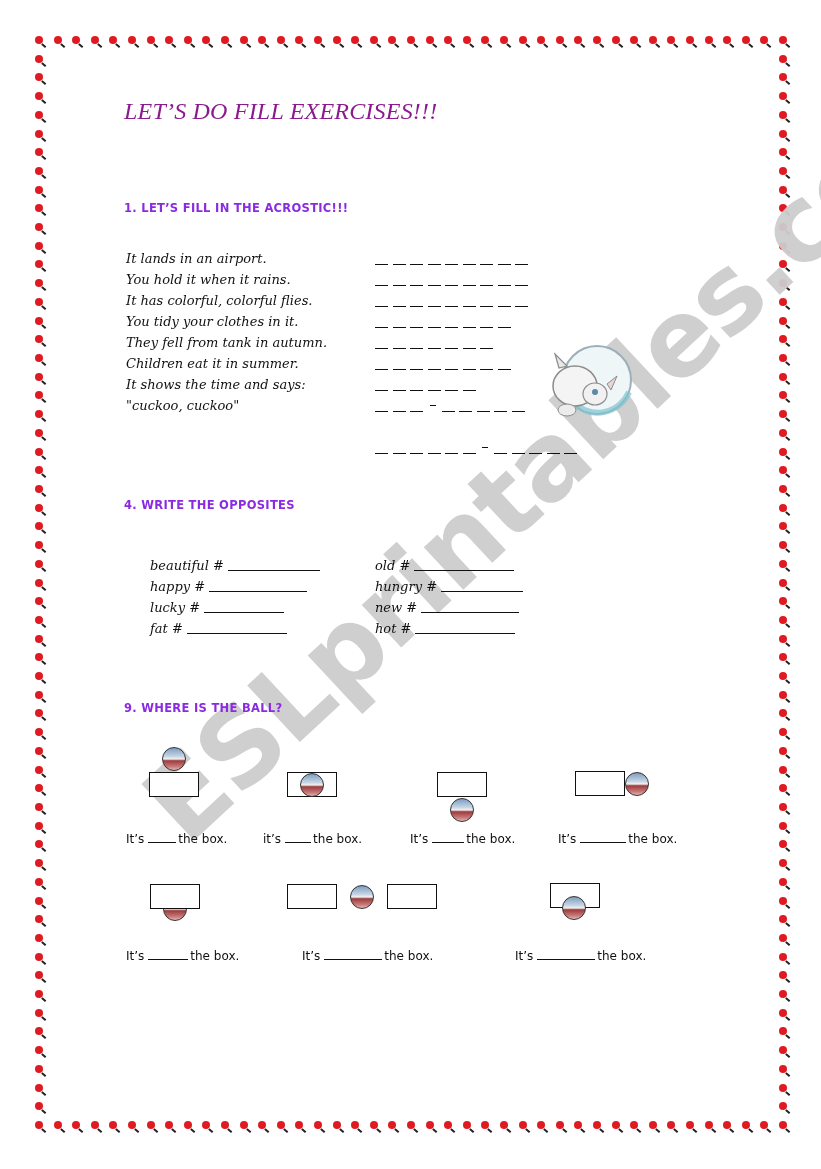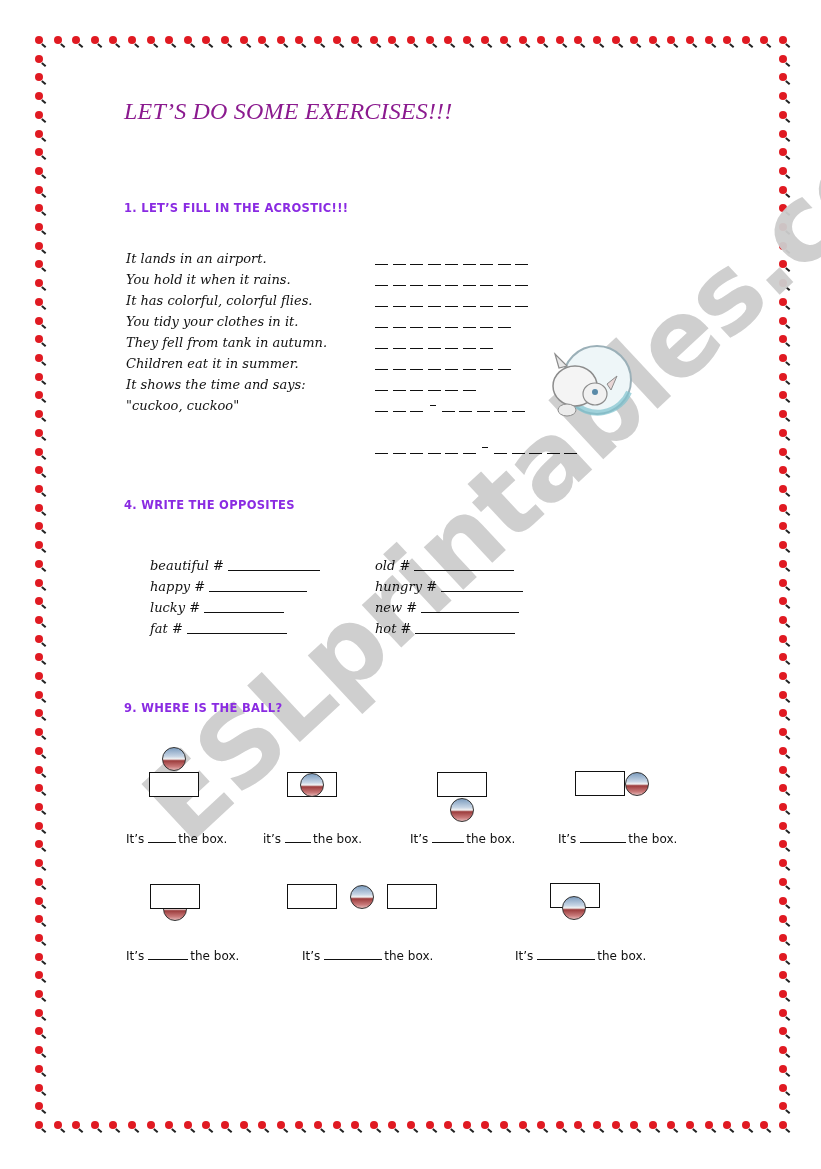--- a/index.html
+++ b/index.html
@@ -258,21 +258,21 @@
     <div class="dot" style="left: 35px; top: 1064.88px;"></div>
     <div class="dot" style="left: 779px; top: 1064.88px;"></div>
     <div class="dot" style="left: 35px; top: 1083.59px;"></div>
     <div class="dot" style="left: 779px; top: 1083.59px;"></div>
     <div class="dot" style="left: 35px; top: 1102.29px;"></div>
     <div class="dot" style="left: 779px; top: 1102.29px;"></div>
   </div>
 
 <div class="watermark">ESLprintables.com</div>
 
-<div class="layer title">LET’S DO SOME EXERCISES!!!</div>
+<div class="layer title">LET’S DO FILL EXERCISES!!!</div>
 
 <div class="layer section-head" style="left:124px; top:201px;">1. LET’S FILL IN THE ACROSTIC!!!</div>
 
 <div class="layer hand clue-list">
   <div>It lands in an airport.</div>
   <div>You hold it when it rains.</div>
   <div>It has colorful, colorful flies.</div>
   <div>You tidy your clothes in it.</div>
   <div>They fell from tank in autumn.</div>
   <div>Children eat it in summer.</div>

